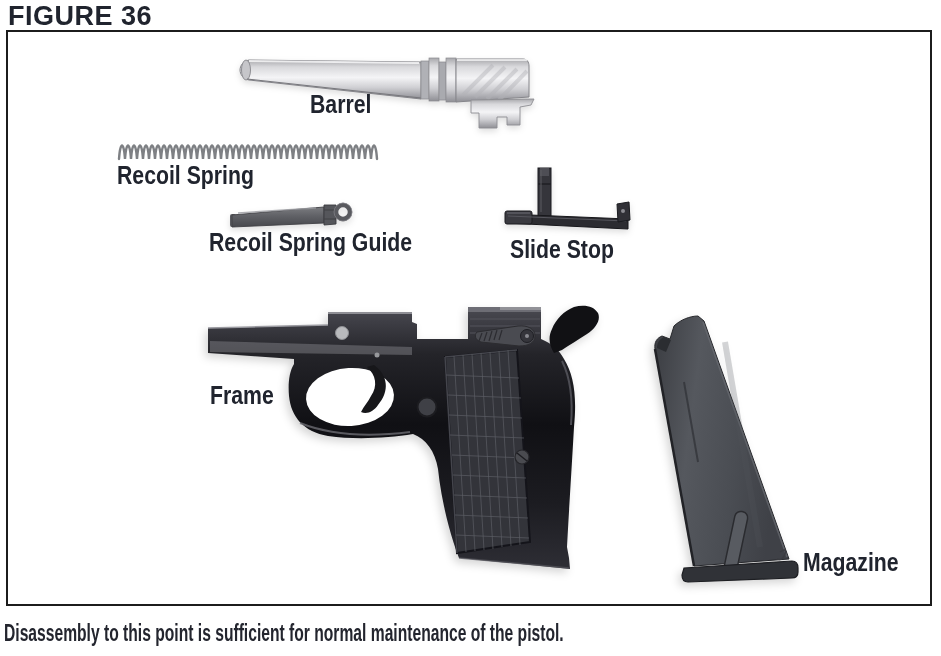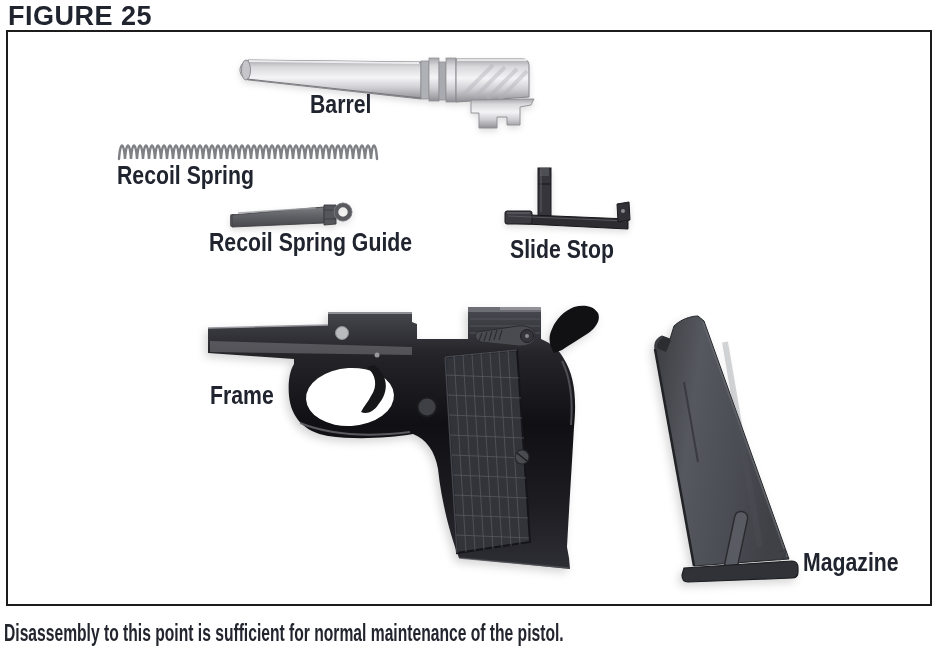--- a/index.html
+++ b/index.html
@@ -28,21 +28,21 @@
   }
   svg.part{display:block;}
   .sh-soft{filter:drop-shadow(-3px 4px 4px rgba(0,0,0,.16));}
   .sh-lite{filter:drop-shadow(0 3px 3px rgba(0,0,0,.13));}
 </style>
 </head>
 <body>
 
 <div class="page">
 
-  <div class="figure-title">FIGURE 25</div>
+  <div class="figure-title">FIGURE 36</div>
 
   <div class="figure-box"></div>
 
   <svg class="part sh-lite" style="left:235px;top:45px;" width="300" height="90" viewBox="0 0 300 90">
     <defs>
       <linearGradient id="bg" x1="0" y1="0" x2="0" y2="1">
         <stop offset="0" stop-color="#a8a8ac"></stop>
           <stop offset=".18" stop-color="#d9d9dc"></stop>
         <stop offset=".45" stop-color="#f4f4f6"></stop>
           <stop offset=".7" stop-color="#d0d0d4"></stop>

